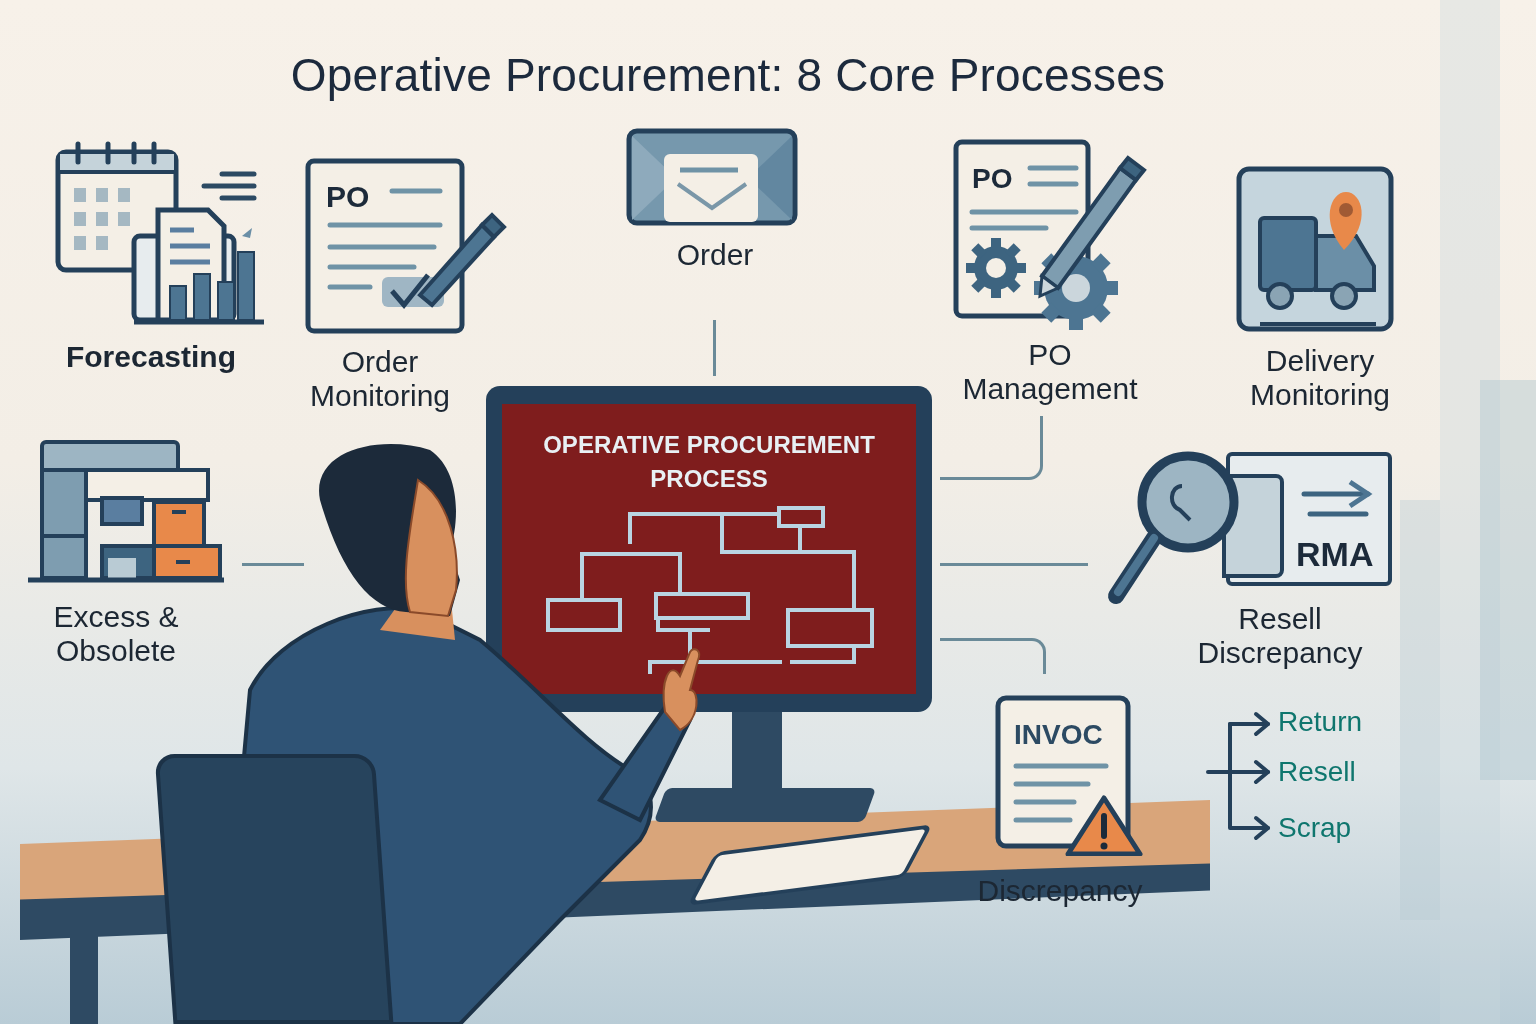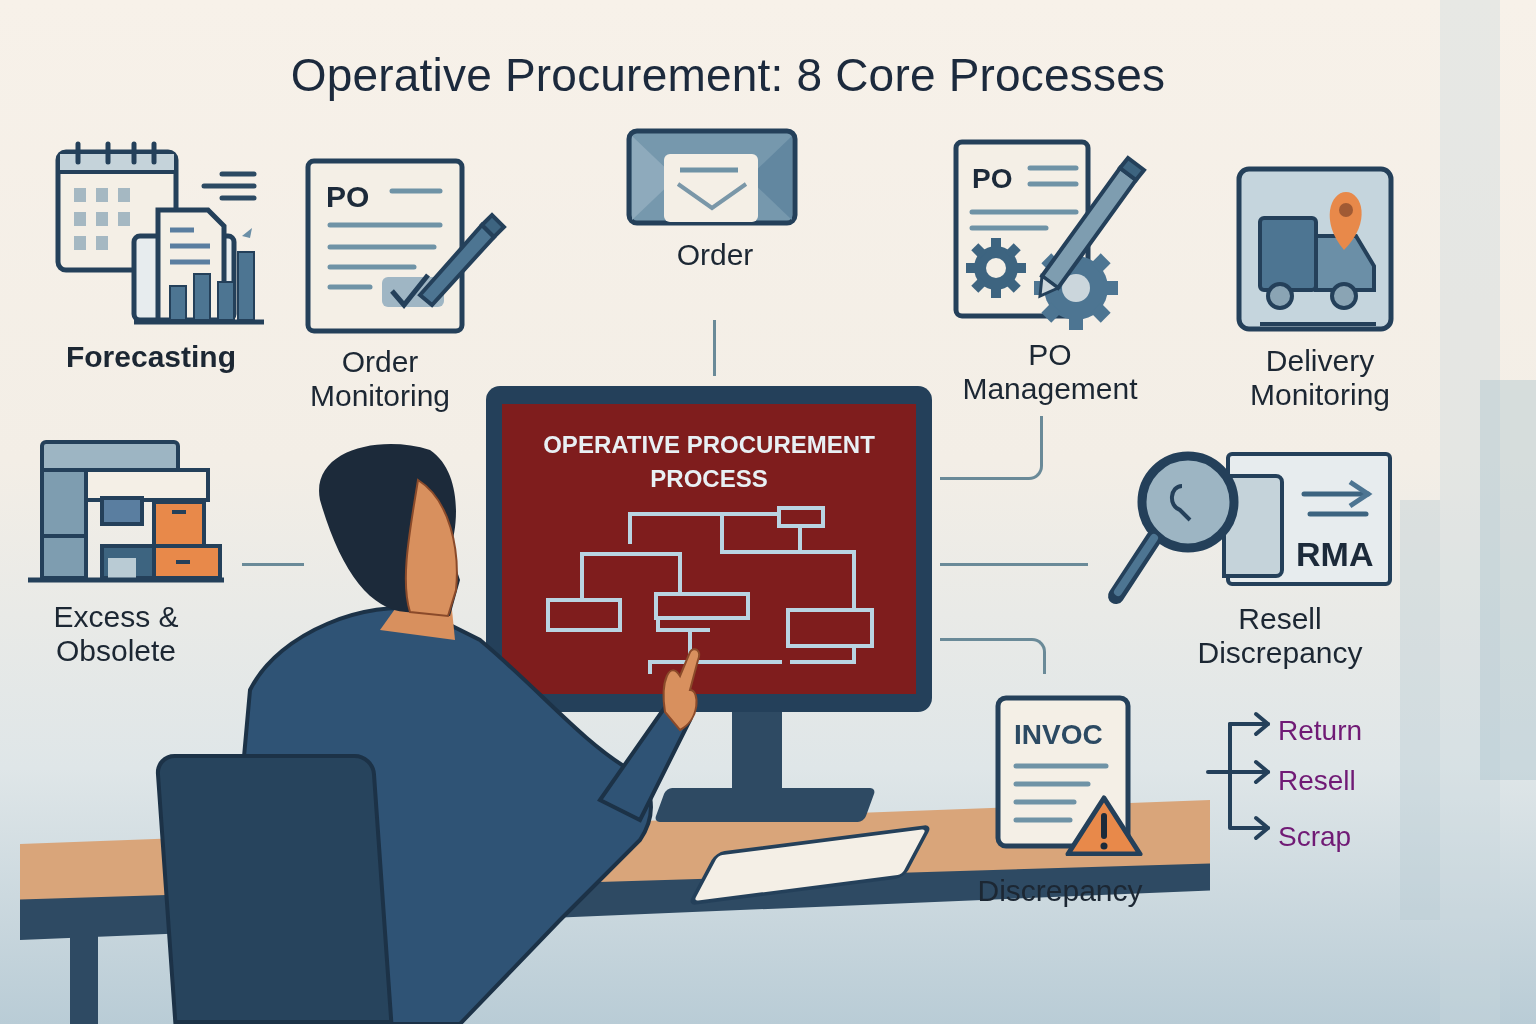--- a/index.html
+++ b/index.html
@@ -12,21 +12,21 @@
   }
   .bg-pillar { position: absolute; background: rgba(200,214,220,0.35); }
   .title {
     position: absolute; left: 0; top: 48px; width: 1456px; text-align: center;
     font-size: 46px; font-weight: 500; color: #1c2a3d; letter-spacing: 0.2px;
   }
   .node { position: absolute; text-align: center; }
   .label { font-size: 30px; line-height: 34px; color: #1c2733; }
   .icon { position: absolute; }
   .conn { position: absolute; border-color: #6a8a98; border-style: solid; border-width: 0; }
-  .small-label { font-size: 28px; color: #701a75; margin-top: 9px; }
+  .small-label { font-size: 28px; color: #0f766e; }
 </style>
 </head>
 <body>
 
 <div class="bg-pillar" style="left:1440px;top:0;width:60px;height:1024px;"></div>
 <div class="bg-pillar" style="left:1480px;top:380px;width:56px;height:400px;background:rgba(170,195,205,0.4);"></div>
 <div class="bg-pillar" style="left:1400px;top:500px;width:40px;height:420px;background:rgba(180,200,210,0.35);"></div>
 
 <h1 class="title">Operative Procurement: 8 Core Processes</h1>
 

